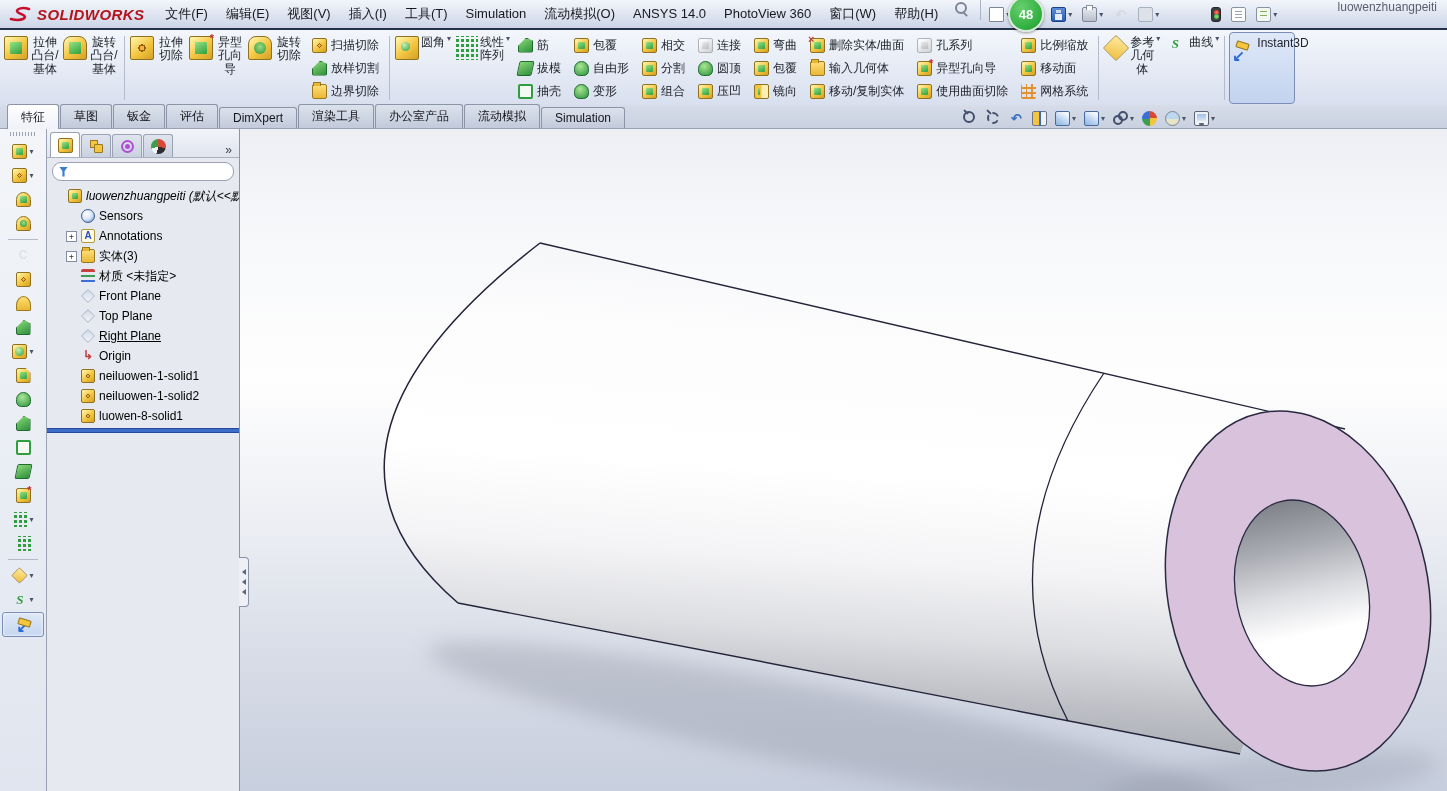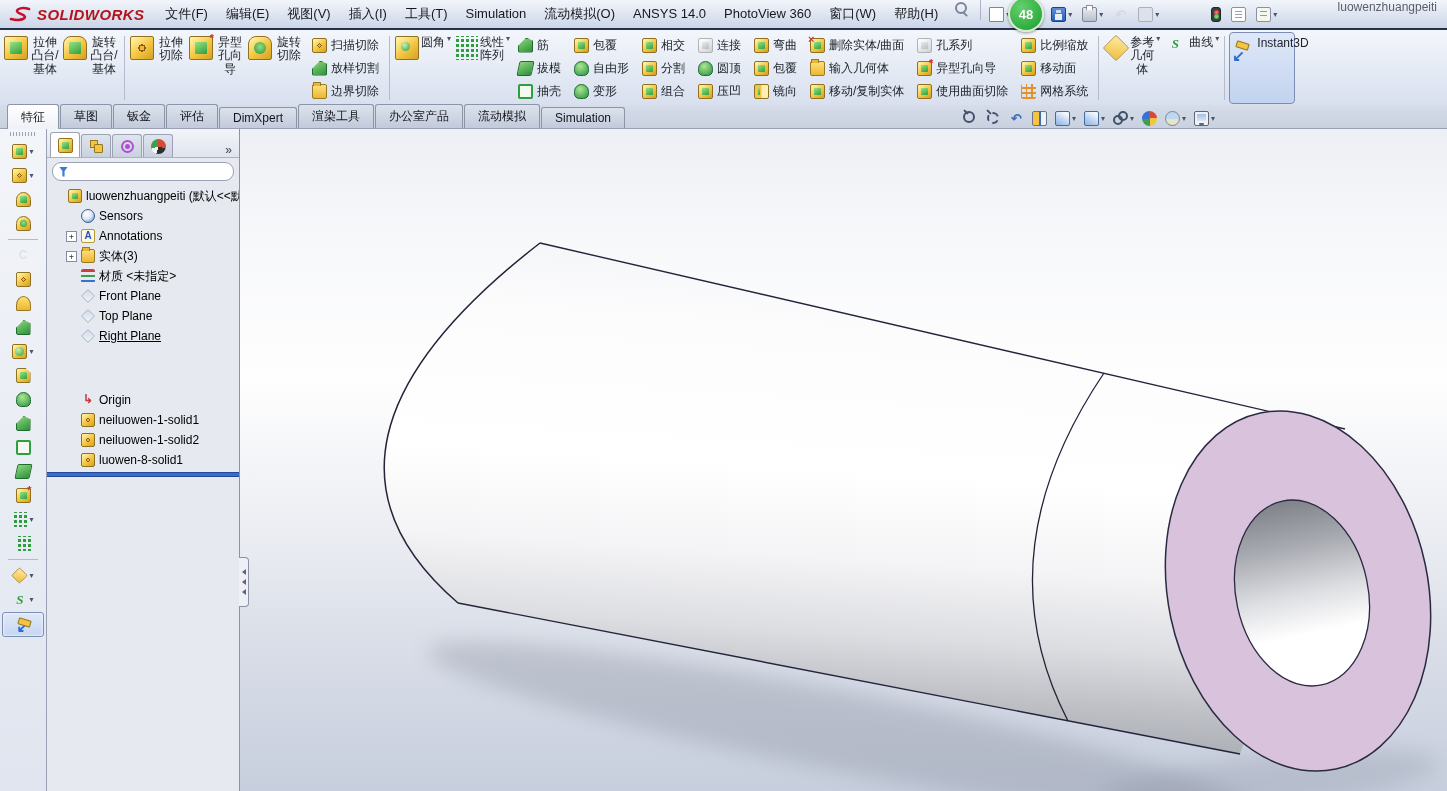--- a/index.html
+++ b/index.html
@@ -625,21 +625,21 @@
           <div class="ptab" data-name="displaymanager-tab">
             <span class="ico" data-name="displaymanager-icon" data-icon="displaymanager-icon"></span>
           </div>
           <div class="ptabs-more" data-name="panel-tabs-overflow">»</div>
         </div>
       <div class="filter" data-name="filter-box">
         <span class="funnel" data-name="filter-icon"></span>
         <input class="finput" data-name="featuremanager-filter-input" placeholder="" style="">
       </div>
       <div class="tree" data-name="feature-tree">
-          <div class="trow" data-name="tree-item-root" style="padding-left: 4px;">
+          <div class="trow" data-name="tree-item-root" style="padding-left: 4px; font-style: italic;">
             <span class="expand none" data-name="expand-spacer"></span>
             <span class="ico tico" data-name="part-icon" data-icon="part-icon"></span>
             <span class="tlabel">luowenzhuangpeiti (默认&lt;&lt;默</span>
           </div>
           <div class="trow" data-name="tree-item-sensors" style="padding-left: 17px;">
             <span class="expand none" data-name="expand-spacer"></span>
             <span class="ico tico" data-name="sensors-icon" data-icon="sensors-icon"></span>
             <span class="tlabel">Sensors</span>
           </div>
           <div class="trow" data-name="tree-item-annotations" style="padding-left: 17px;">
@@ -665,21 +665,21 @@
           <div class="trow" data-name="tree-item-top-plane" style="padding-left: 17px;">
             <span class="expand none" data-name="expand-spacer"></span>
             <span class="ico tico" data-name="plane-icon" data-icon="plane-icon"></span>
             <span class="tlabel">Top Plane</span>
           </div>
           <div class="trow" data-name="tree-item-right-plane" style="padding-left: 17px; text-decoration: underline;">
             <span class="expand none" data-name="expand-spacer"></span>
             <span class="ico tico" data-name="plane-icon" data-icon="plane-icon"></span>
             <span class="tlabel">Right Plane</span>
           </div>
-          <div class="trow" data-name="tree-item-origin" style="padding-left: 17px; margin-top: 44px;">
+          <div class="trow" data-name="tree-item-origin" style="padding-left: 17px;">
             <span class="expand none" data-name="expand-spacer"></span>
             <span class="ico tico" data-name="origin-icon" data-icon="origin-icon"></span>
             <span class="tlabel">Origin</span>
           </div>
           <div class="trow" data-name="tree-item-neiluowen-1-solid1" style="padding-left: 17px;">
             <span class="expand none" data-name="expand-spacer"></span>
             <span class="ico tico" data-name="solid-body-icon" data-icon="solid-body-icon"></span>
             <span class="tlabel">neiluowen-1-solid1</span>
           </div>
           <div class="trow" data-name="tree-item-neiluowen-1-solid2" style="padding-left: 17px;">

